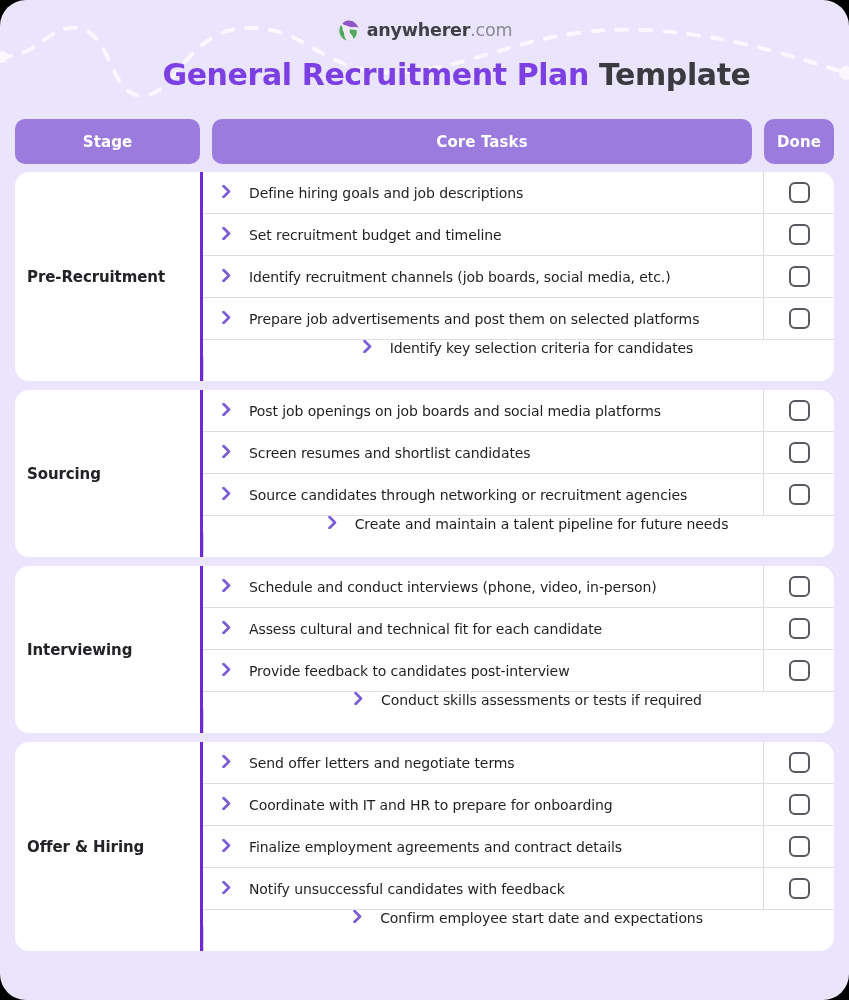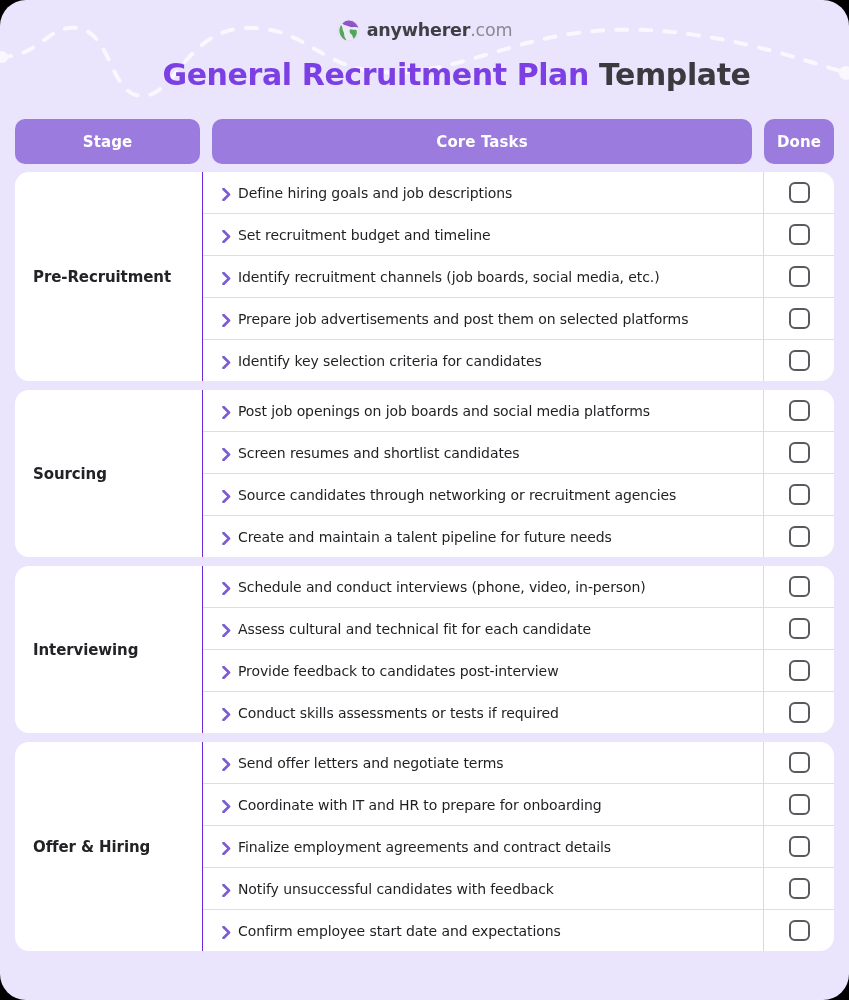--- a/index.html
+++ b/index.html
@@ -111,51 +111,51 @@
     border-radius: 14px;
     margin-bottom: 9px;
     display: flex;
     overflow: hidden;
   }
   .section:last-child { margin-bottom: 0; }
 
   .stage-cell {
     width: 188px;
     flex: 0 0 188px;
-    border-right: 1px solid #6d28d9;
+    border-right: 3px solid #6d28d9;
     display: flex;
     align-items: center;
-    padding-left: 18px;
+    padding-left: 12px;
     box-sizing: border-box;
   }
   .stage-label {
     font-size: 15px;
     font-weight: bold;
     color: #232327;
     letter-spacing: -0.1px;
   }
 
   .rows {
     flex: 1 1 auto;
     display: flex;
     flex-direction: column;
   }
   .row {
     display: flex;
     align-items: center;
     height: 41px;
     border-bottom: 1px solid #DDDDE3;
   }
-  .row:last-child { border-bottom: none; }
+  .row:last-child { border-bottom: none; flex-direction: column; }
 
   .task-cell {
     flex: 1 1 auto;
     display: flex;
-    align-items: flex-end;
-    gap: 7px;
+    align-items: flex-start;
+    gap: 18px;
     padding-left: 19px;
     box-sizing: border-box;
     min-width: 0;
   }
   .chev {
     flex: 0 0 auto;
     width: 9px;
     height: 13px;
     display: block;
   }

